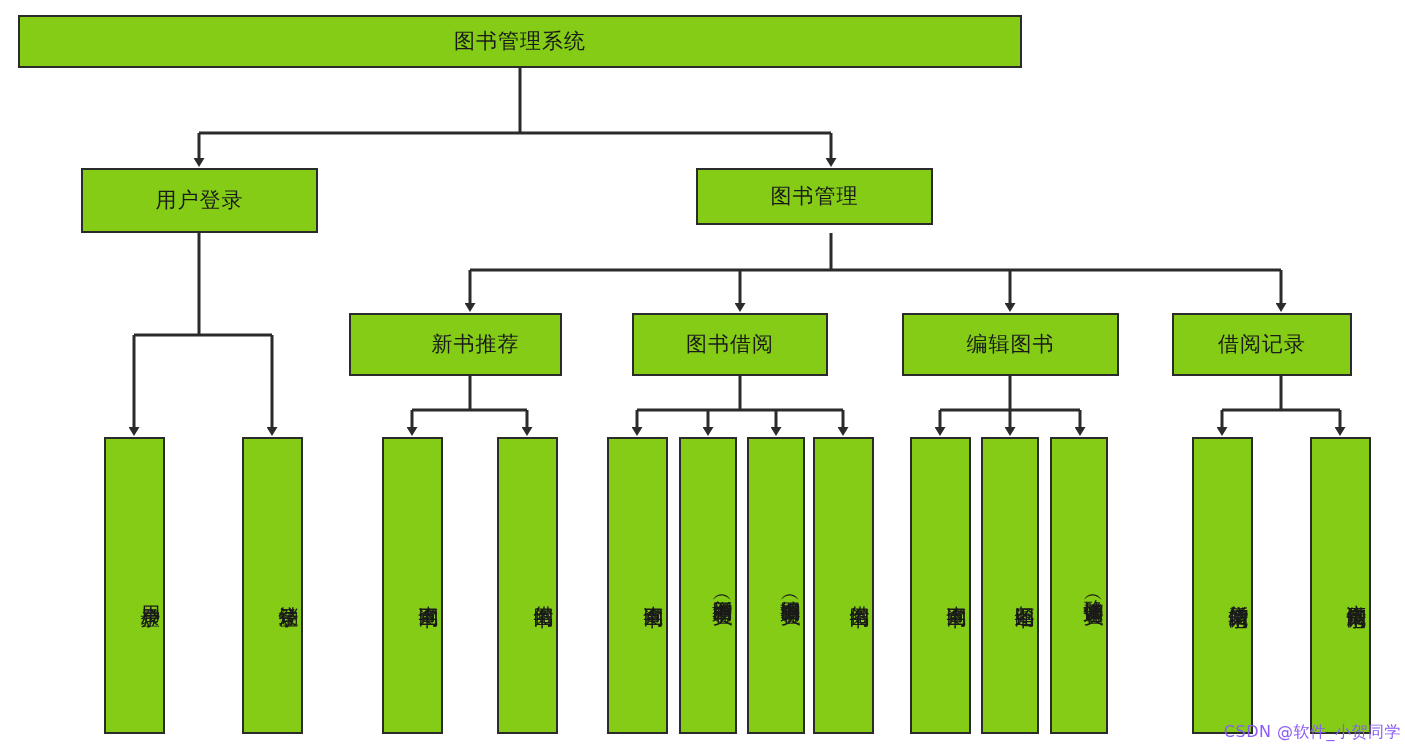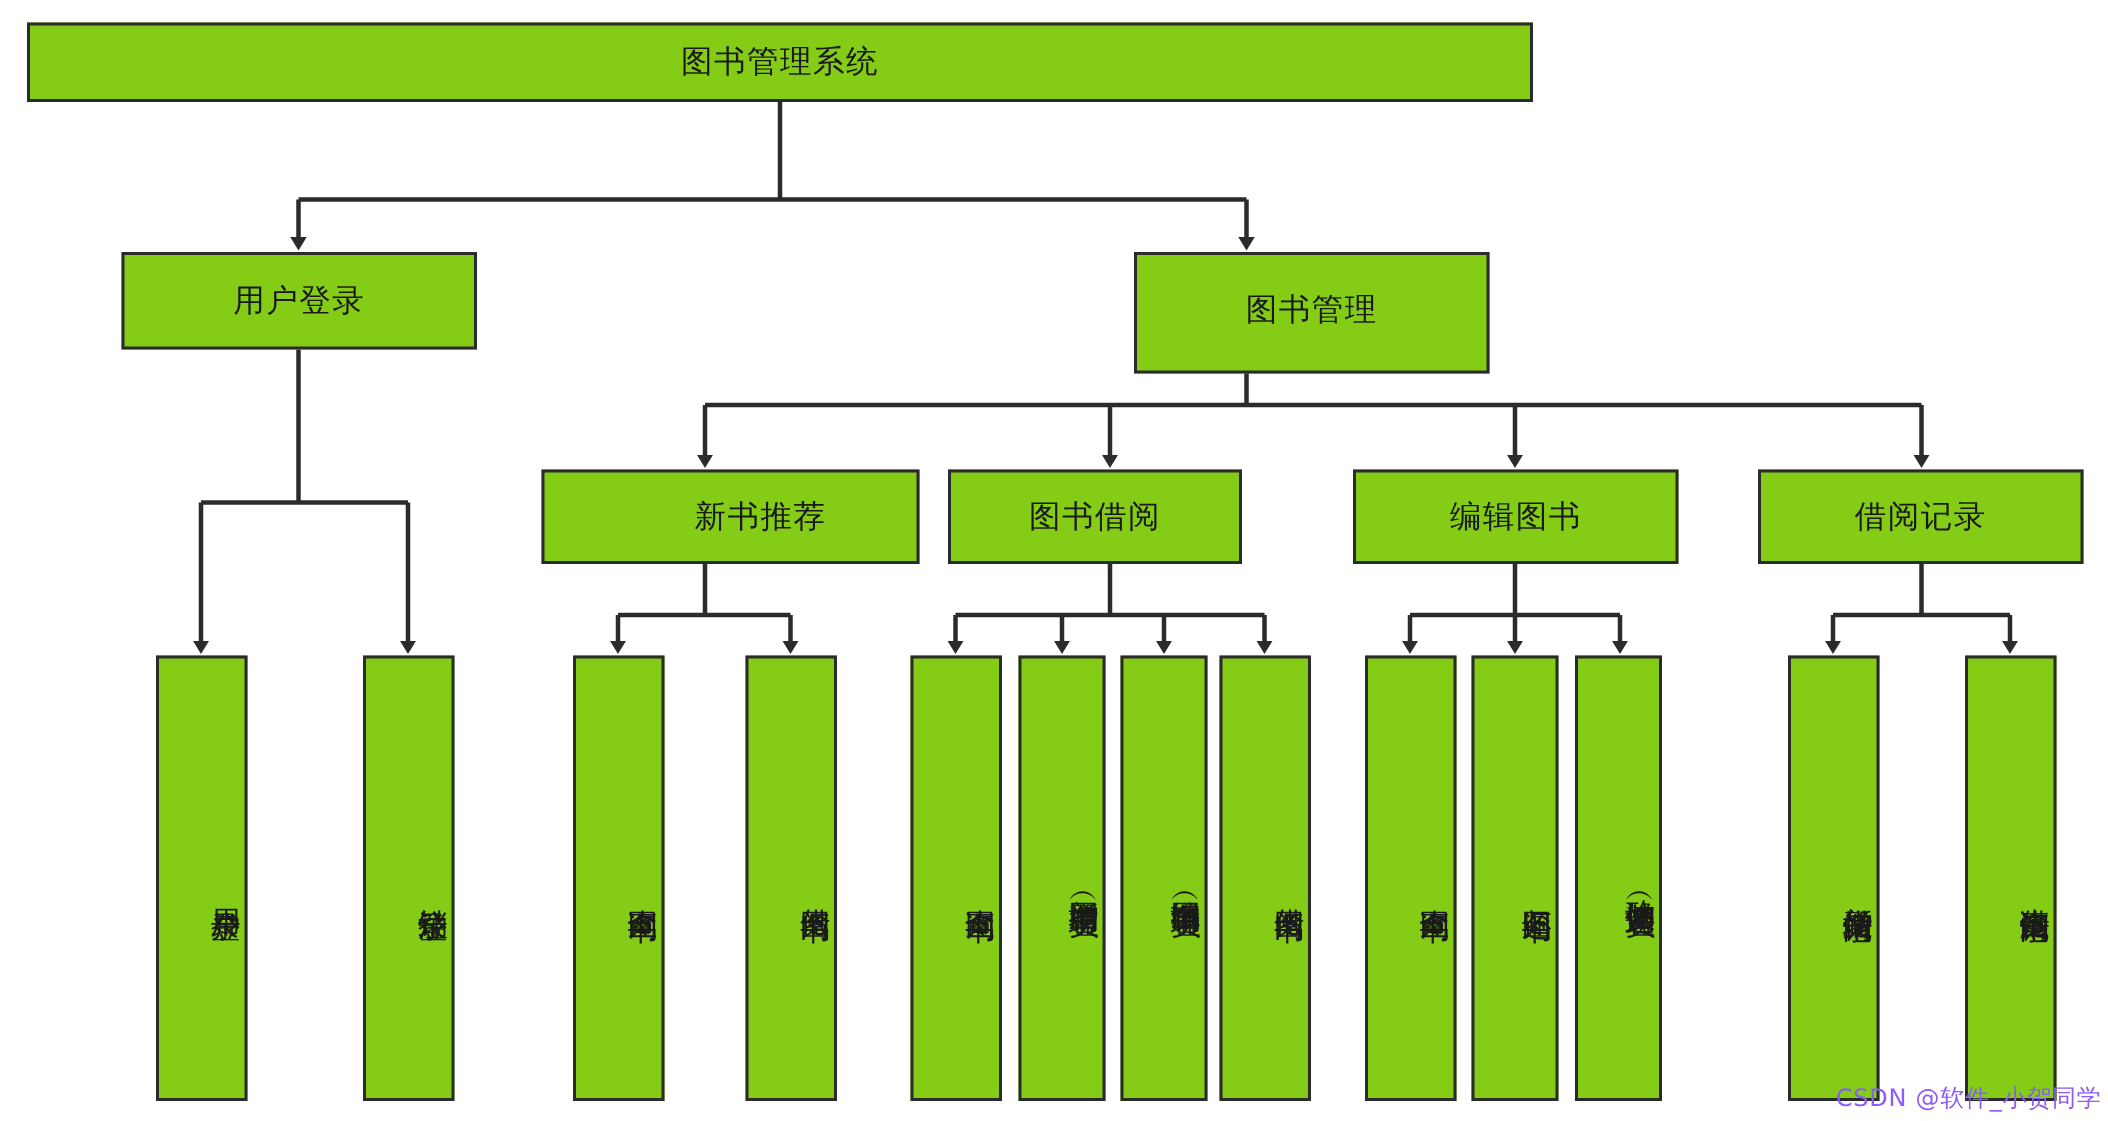--- a/index.html
+++ b/index.html
@@ -117,29 +117,29 @@
       <path d="M1222,410 L1340,410"></path>
       <path d="M1222,410 L1222,428" marker-end="url(#arrow)"></path>
       <path d="M1340,410 L1340,428" marker-end="url(#arrow)"></path>
     </g>
   </svg>
 
   <div class="node h" style="left:18px; top:15px; width:1004px; height:53px;">图书管理系统</div>
 
   <div class="node h" style="left:81px; top:168px; width:237px; height:65px;">用户登录</div>
 
-  <div class="node h" style="left:756px; top:168px; width:237px; height:81px;font-family:Liberation Mono, monospace;">图书管理</div>
+  <div class="node h" style="left:696px; top:168px; width:237px; height:57px;">图书管理</div>
 
-  <div class="node h" style="left:361px; top:313px; width:252px; height:63px;padding-left:40px;">新书推荐</div>
+  <div class="node h" style="left:349px; top:313px; width:213px; height:63px;padding-left:40px;">新书推荐</div>
 
   <div class="node h" style="left:632px; top:313px; width:196px; height:63px;">图书借阅</div>
 
   <div class="node h" style="left:902px; top:313px; width:217px; height:63px;">编辑图书</div>
 
-  <div class="node h" style="left:1172px; top:313px; width:217px; height:63px;">借阅记录</div>
+  <div class="node h" style="left:1172px; top:313px; width:180px; height:63px;">借阅记录</div>
 
   <div class="node v" style="left:104px; top:437px; width:61px; height:297px;">用户登录</div>
 
   <div class="node v" style="left:242px; top:437px; width:61px; height:297px;">注销登录</div>
 
   <div class="node v" style="left:382px; top:437px; width:61px; height:297px;">查询图书</div>
 
   <div class="node v" style="left:497px; top:437px; width:61px; height:297px;">借阅图书</div>
 
   <div class="node v" style="left:607px; top:437px; width:61px; height:297px;">查询图书</div>

